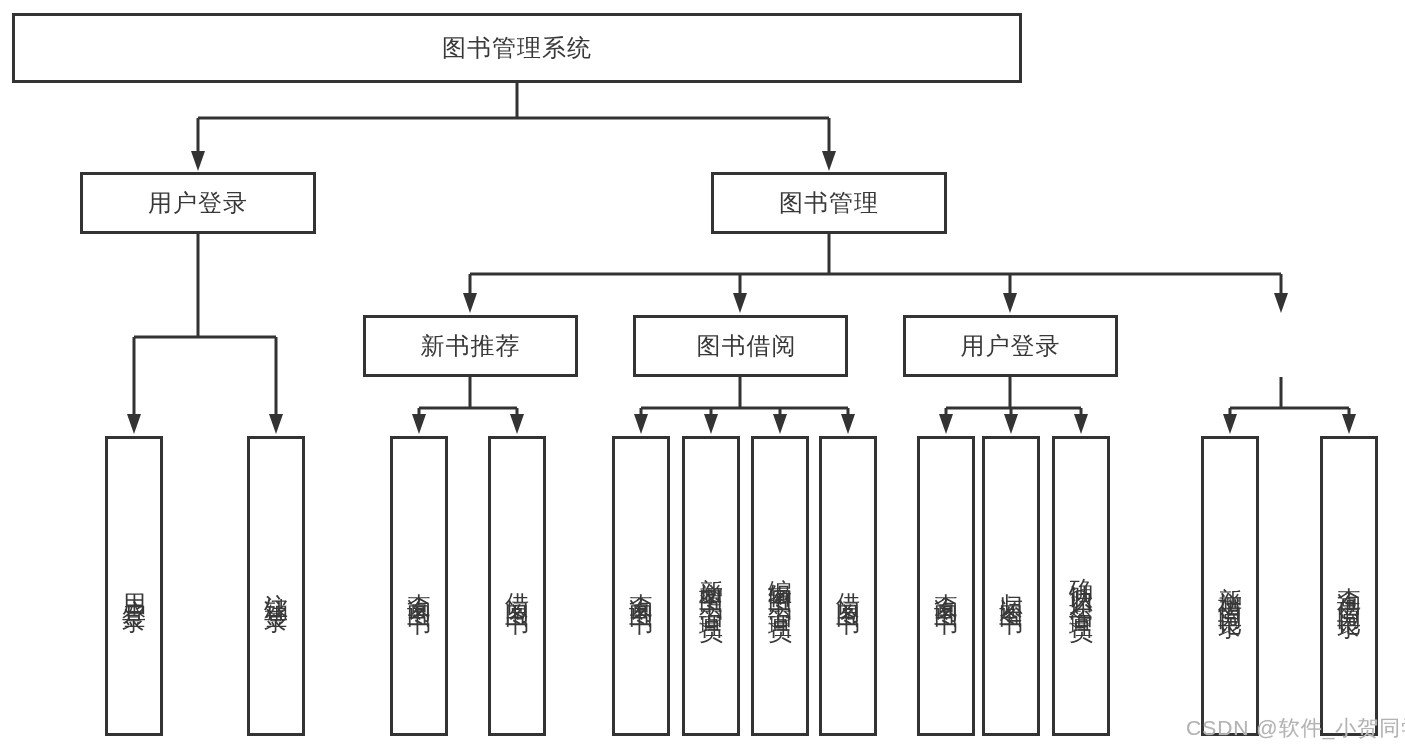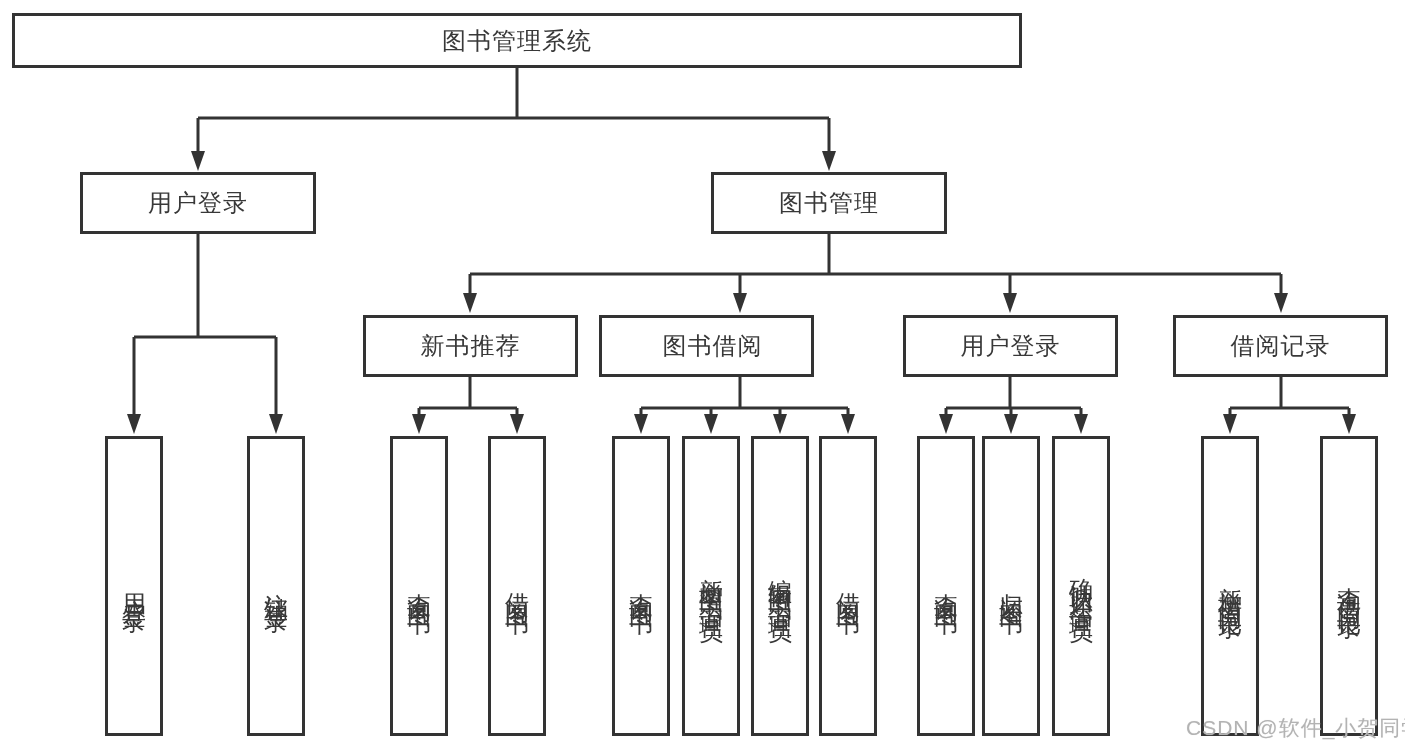--- a/index.html
+++ b/index.html
@@ -43,21 +43,21 @@
   .node .vlabel {
     writing-mode: vertical-rl;
     text-orientation: mixed;
     font-size: 24px;
     letter-spacing: 6px;
     line-height: 1;
     white-space: nowrap;
     color: #383838;
   }
   
-  .root-box      { left: 12px;   top: 13px;  width: 1010px; height: 55px; }
+  .root-box      { left: 12px;   top: 13px;  width: 1010px; height: 70px; }
   .lvl2          { top: 172px; height: 62px; width: 236px; }
   .lvl3          { top: 315px; height: 62px; width: 215px; }
   .leaf          { top: 436px; height: 300px; width: 58px; }
   .watermark {
     position: absolute;
     left: 1186px;
     top: 714px;
     z-index: 3;
     font-size: 21px;
     letter-spacing: 1px;
@@ -118,28 +118,25 @@
   <div class="node lvl2" style="left:80px;">
     <span class="hlabel">用户登录</span>
   </div>
   <div class="node lvl2" style="left:711px;">
     <span class="hlabel">图书管理</span>
   </div>
 
   <div class="node lvl3" style="left:363px;">
     <span class="hlabel">新书推荐</span>
   </div>
-  <div class="node lvl3" style="left:599px;padding-left:12px;">
+  <div class="node lvl3" style="left:633px;padding-left:12px;">
     <span class="hlabel">图书借阅</span>
   </div>
   <div class="node lvl3" style="left:903px;">
     <span class="hlabel">用户登录</span>
-  </div>
-  <div class="node lvl3" style="left:1173px;">
-    <span class="hlabel">借阅记录</span>
   </div>
 
   <div class="node leaf" style="left:105px;">
     <span class="vlabel">用户登录</span>
   </div>
   <div class="node leaf" style="left:247px;">
     <span class="vlabel">注销登录</span>
   </div>
 
   <div class="node leaf" style="left:390px;">

